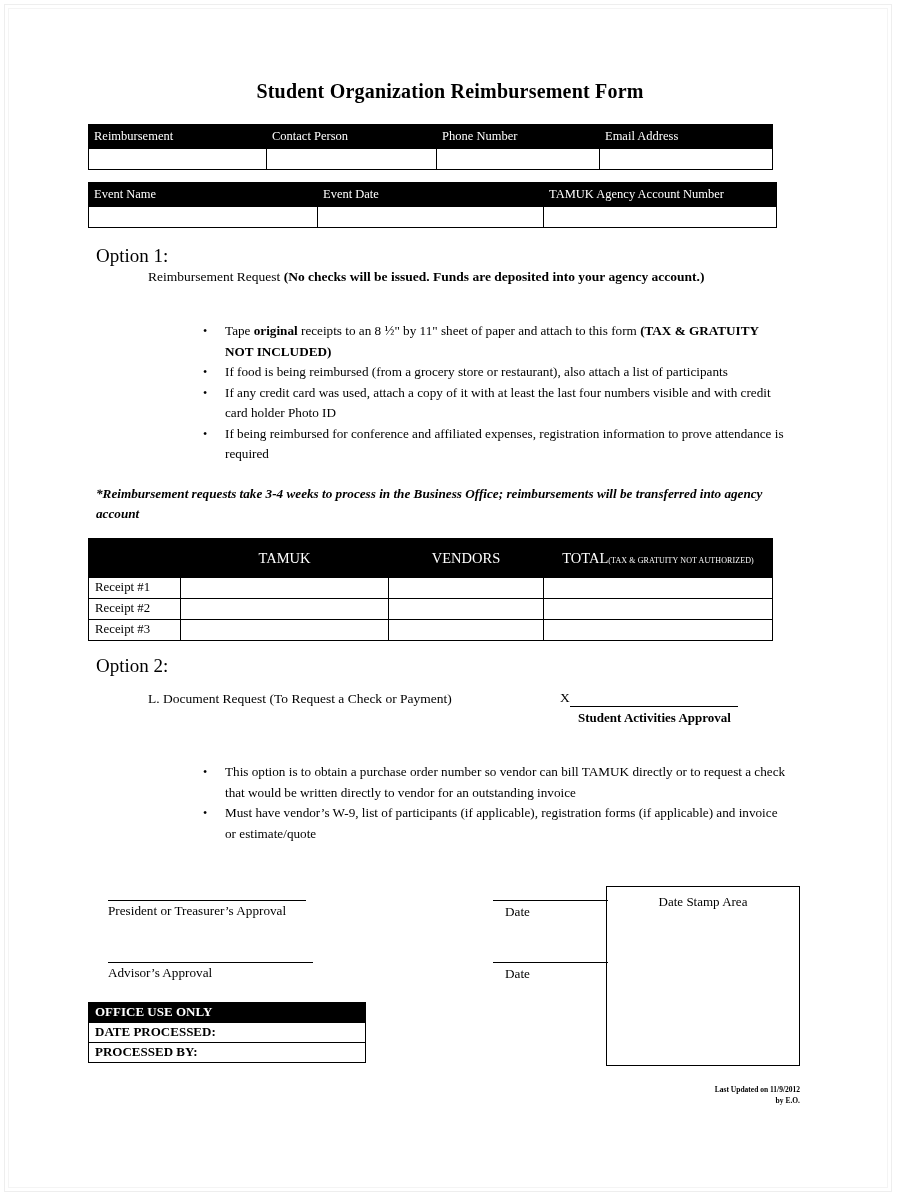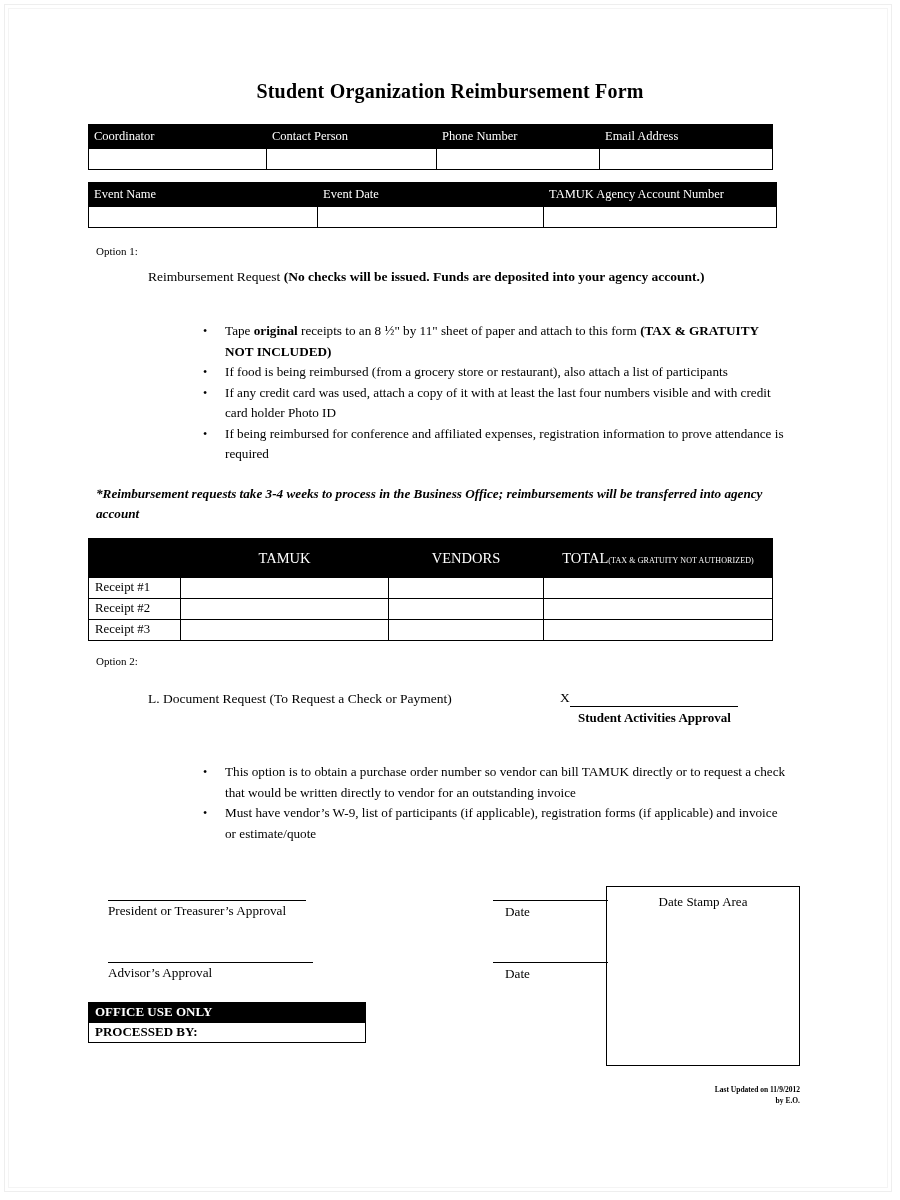--- a/index.html
+++ b/index.html
@@ -65,21 +65,21 @@
   }
 
   
   #tbl-contact { left: 88px; top: 124px; width: 684px; }
   
   #tbl-event { left: 88px; top: 182px; width: 688px; }
 
   
   .option-label {
     position: absolute;
-    font-size: 11px;
+    font-size: 19px;
     text-align: right;
   }
   #opt1-label { left: 96px; top: 245px; }
   #opt2-label { left: 96px; top: 655px; }
 
   .sub-head {
     position: absolute;
     left: 148px;
     font-size: 13.5px;
     width: 640px;
@@ -255,21 +255,21 @@
 
 <table class="hdr-table" id="tbl-contact">
   <colgroup>
     <col style="width:178px">
       <col style="width:170px">
       <col style="width:163px">
       <col style="width:173px">
   </colgroup>
   <tbody>
       <tr class="labels">
-    <td>Coordinator</td>
+    <td>Reimbursement</td>
     <td>Contact Person</td>
     <td>Phone Number</td>
     <td>Email Address</td>
   </tr>
   <tr class="blanks">
     <td></td>
     <td></td>
     <td></td>
     <td></td>
   </tr>
@@ -371,20 +371,23 @@
 
 <div id="date-stamp-box"></div>
 <div id="date-stamp-label">Date Stamp Area</div>
 
 <table id="tbl-office">
   <tbody>
       <tr class="inverse">
     <td>OFFICE USE ONLY</td>
   </tr>
   <tr class="normal">
+    <td>DATE PROCESSED:</td>
+  </tr>
+  <tr class="normal">
     <td>PROCESSED BY:</td>
   </tr>
 </tbody>
   </table>
 
 <div id="footer">
   <div>Last Updated on 11/9/2012</div>
   <div>by E.O.</div>
 </div>
 

